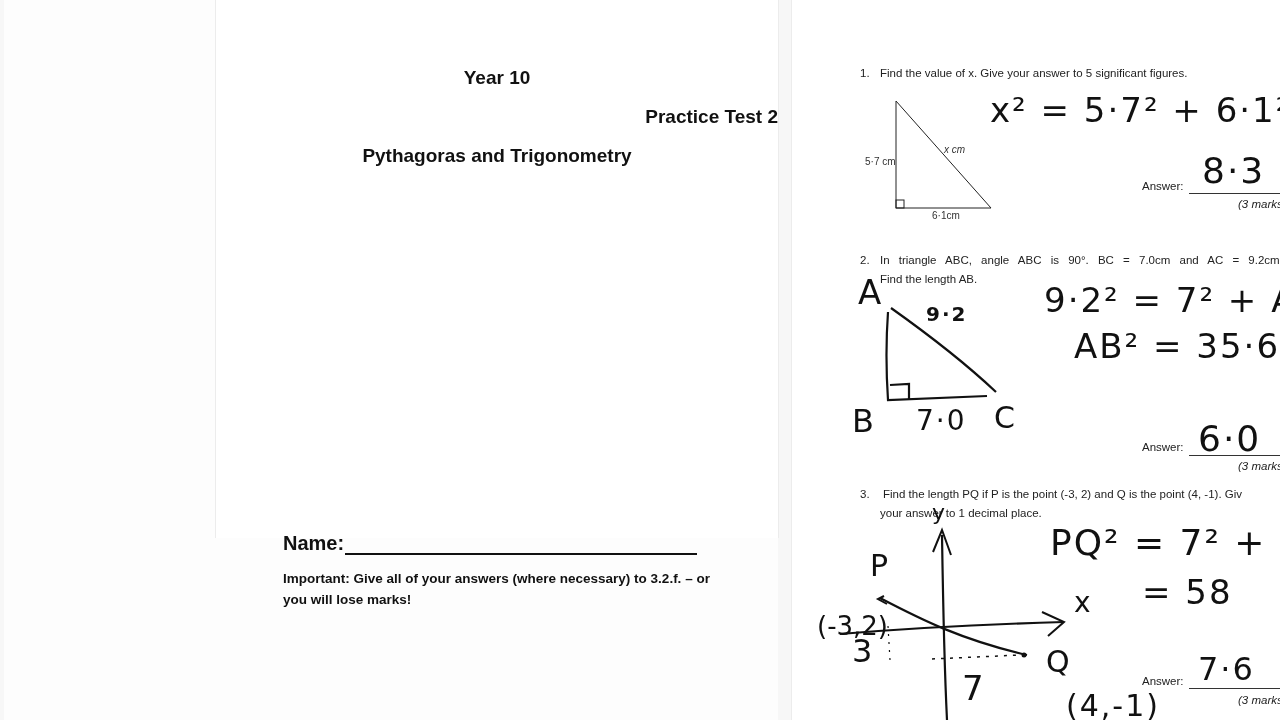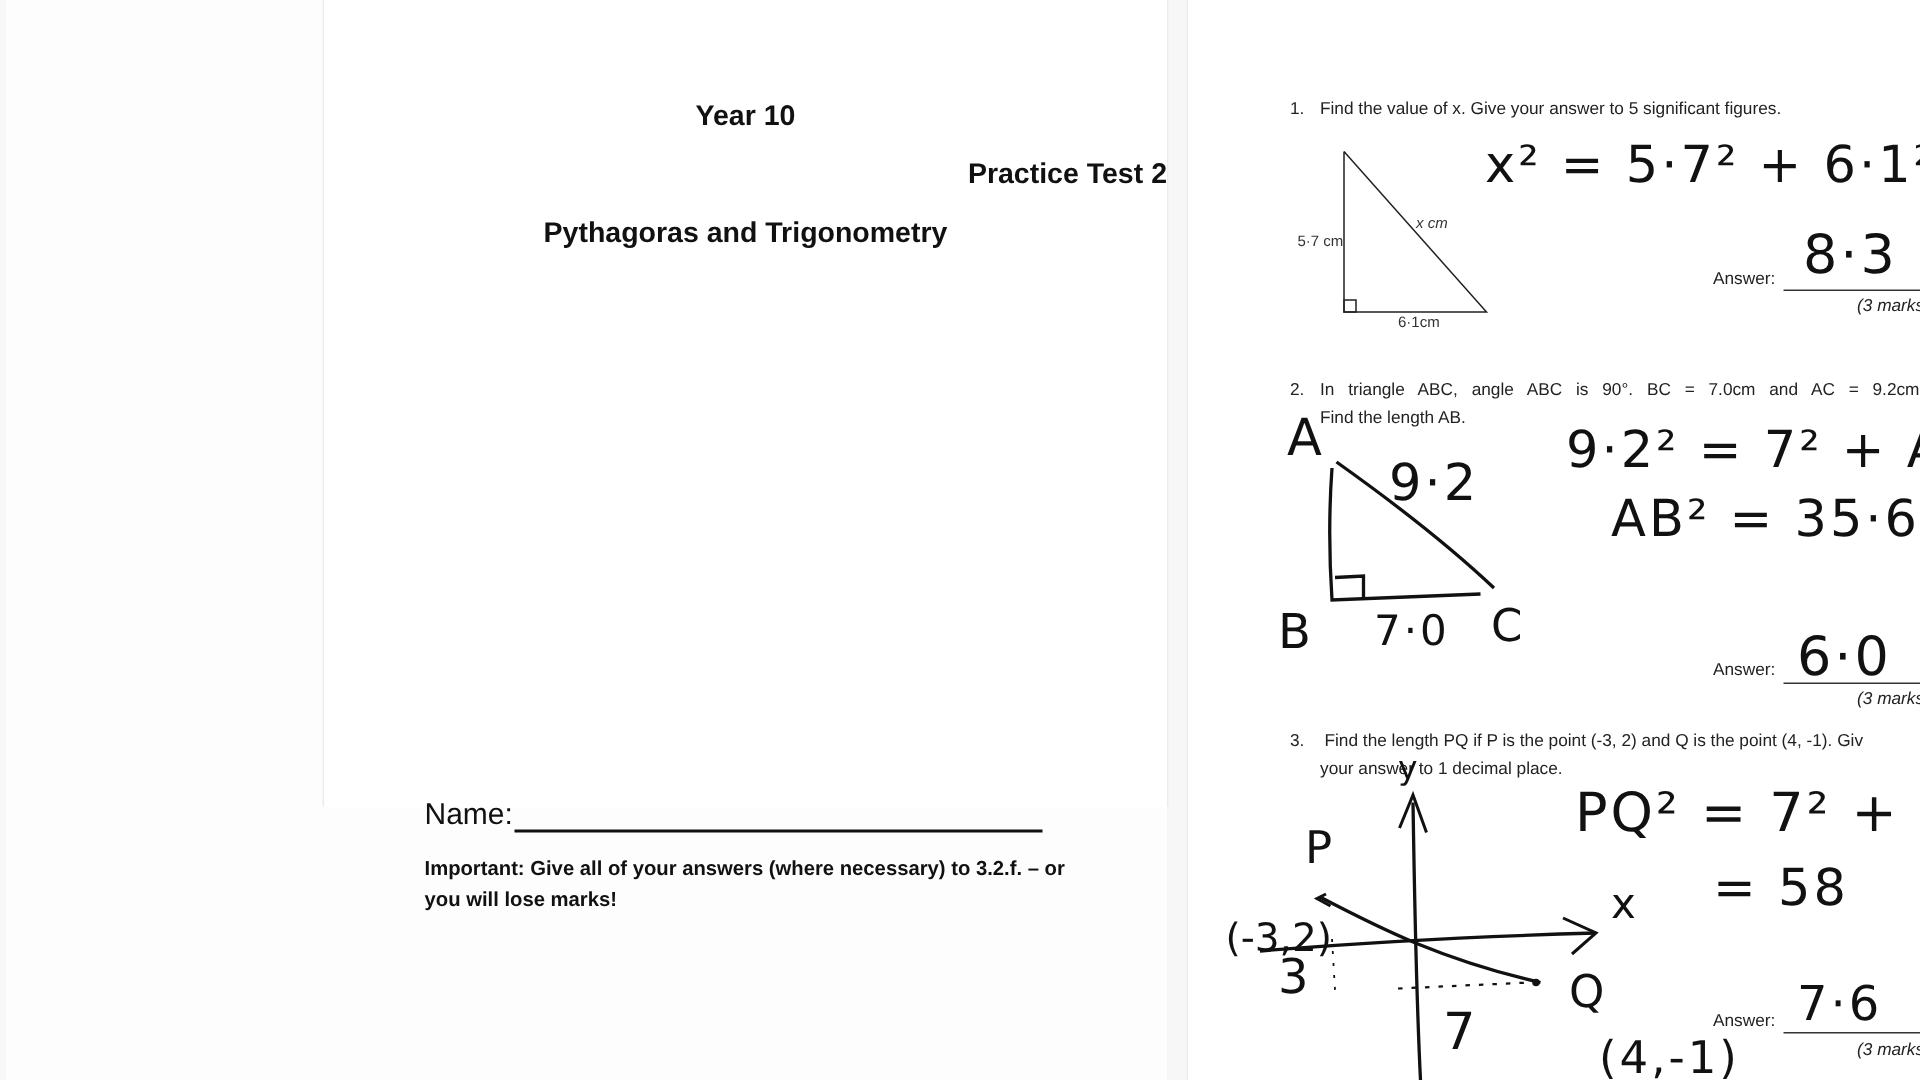--- a/index.html
+++ b/index.html
@@ -19,21 +19,21 @@
   #page-right {
     left:791px; width:489px; height:720px;
     border-left:1px solid #ececec;
   }
   .gutter { position:absolute; top:0; height:720px; background:#f7f7f7; }
   .title {
     position:absolute; left:0; width:562px; text-align:center;
     font-weight:bold; font-size:19px; font-family:"Liberation Sans", sans-serif;
   }
   .name-line {
-    position:absolute; left:67px; top:532px; font-size:20px; font-weight:normal;
+    position:absolute; left:67px; top:532px; font-size:20px; font-weight:bold;
     display:flex; align-items:flex-end;
   }
   .name-underline {
     display:inline-block; width:352px; border-bottom:2px solid #111; height:18px; margin-left:1px;
   }
   .important {
     position:absolute; left:67px; top:568px; width:440px;
     font-size:13.5px; font-weight:bold; line-height:21px;
   }
   .q-text {
@@ -94,21 +94,21 @@
     <span class="q-num" style="left:68px;top:254px;">2.</span>
     <span class="q-text" style="left:88px;top:251px;white-space:nowrap;word-spacing:6px;">In triangle ABC, angle ABC is 90°. BC = 7.0cm and AC = 9.2cm</span>
     <span class="q-text" style="left:88px;top:270px;">Find the length AB.</span>
 
     <svg style="left:0;top:0;" width="489" height="720">
       <path d="M96,312 C94,340 94,370 96,400 L195,396" fill="none" stroke="#111" stroke-width="2.2"></path>
       <path d="M99,308 C130,330 170,360 204,392" fill="none" stroke="#111" stroke-width="2.2"></path>
       <path d="M98,385 L117,384 L117,399" fill="none" stroke="#111" stroke-width="2.2"></path>
     </svg>
     <span class="hand" style="left:66px;top:272px;font-size:34px;">A</span>
-    <span class="hand" style="left:134px;top:302px;font-size:34px;">9·2</span>
+    <span class="hand" style="left:134px;top:302px;font-size:20px;font-weight:bold;">9·2</span>
     <span class="hand" style="left:60px;top:402px;font-size:32px;">B</span>
     <span class="hand" style="left:124px;top:404px;font-size:28px;">7·0</span>
     <span class="hand" style="left:202px;top:400px;font-size:30px;">C</span>
 
     <span class="hand" style="left:252px;top:280px;font-size:34px;">9·2² = 7² + AB²</span>
     <span class="hand" style="left:282px;top:326px;font-size:34px;">AB² = 35·6</span>
 
     <span class="answer-label" style="left:350px;top:441px;">Answer:</span>
     <div class="answer-line" style="left:397px;top:455px;width:92px;"></div>
     <span class="hand" style="left:406px;top:418px;font-size:36px;">6·0</span>

